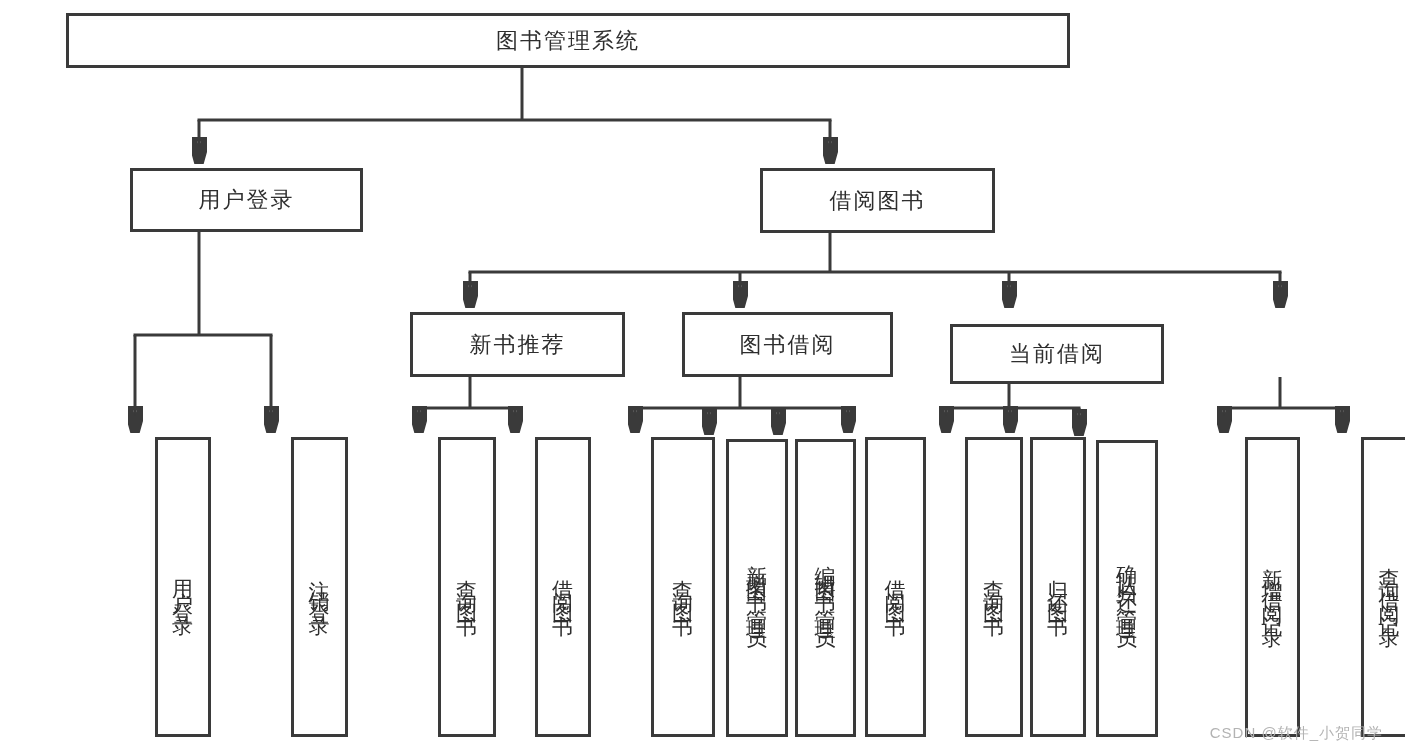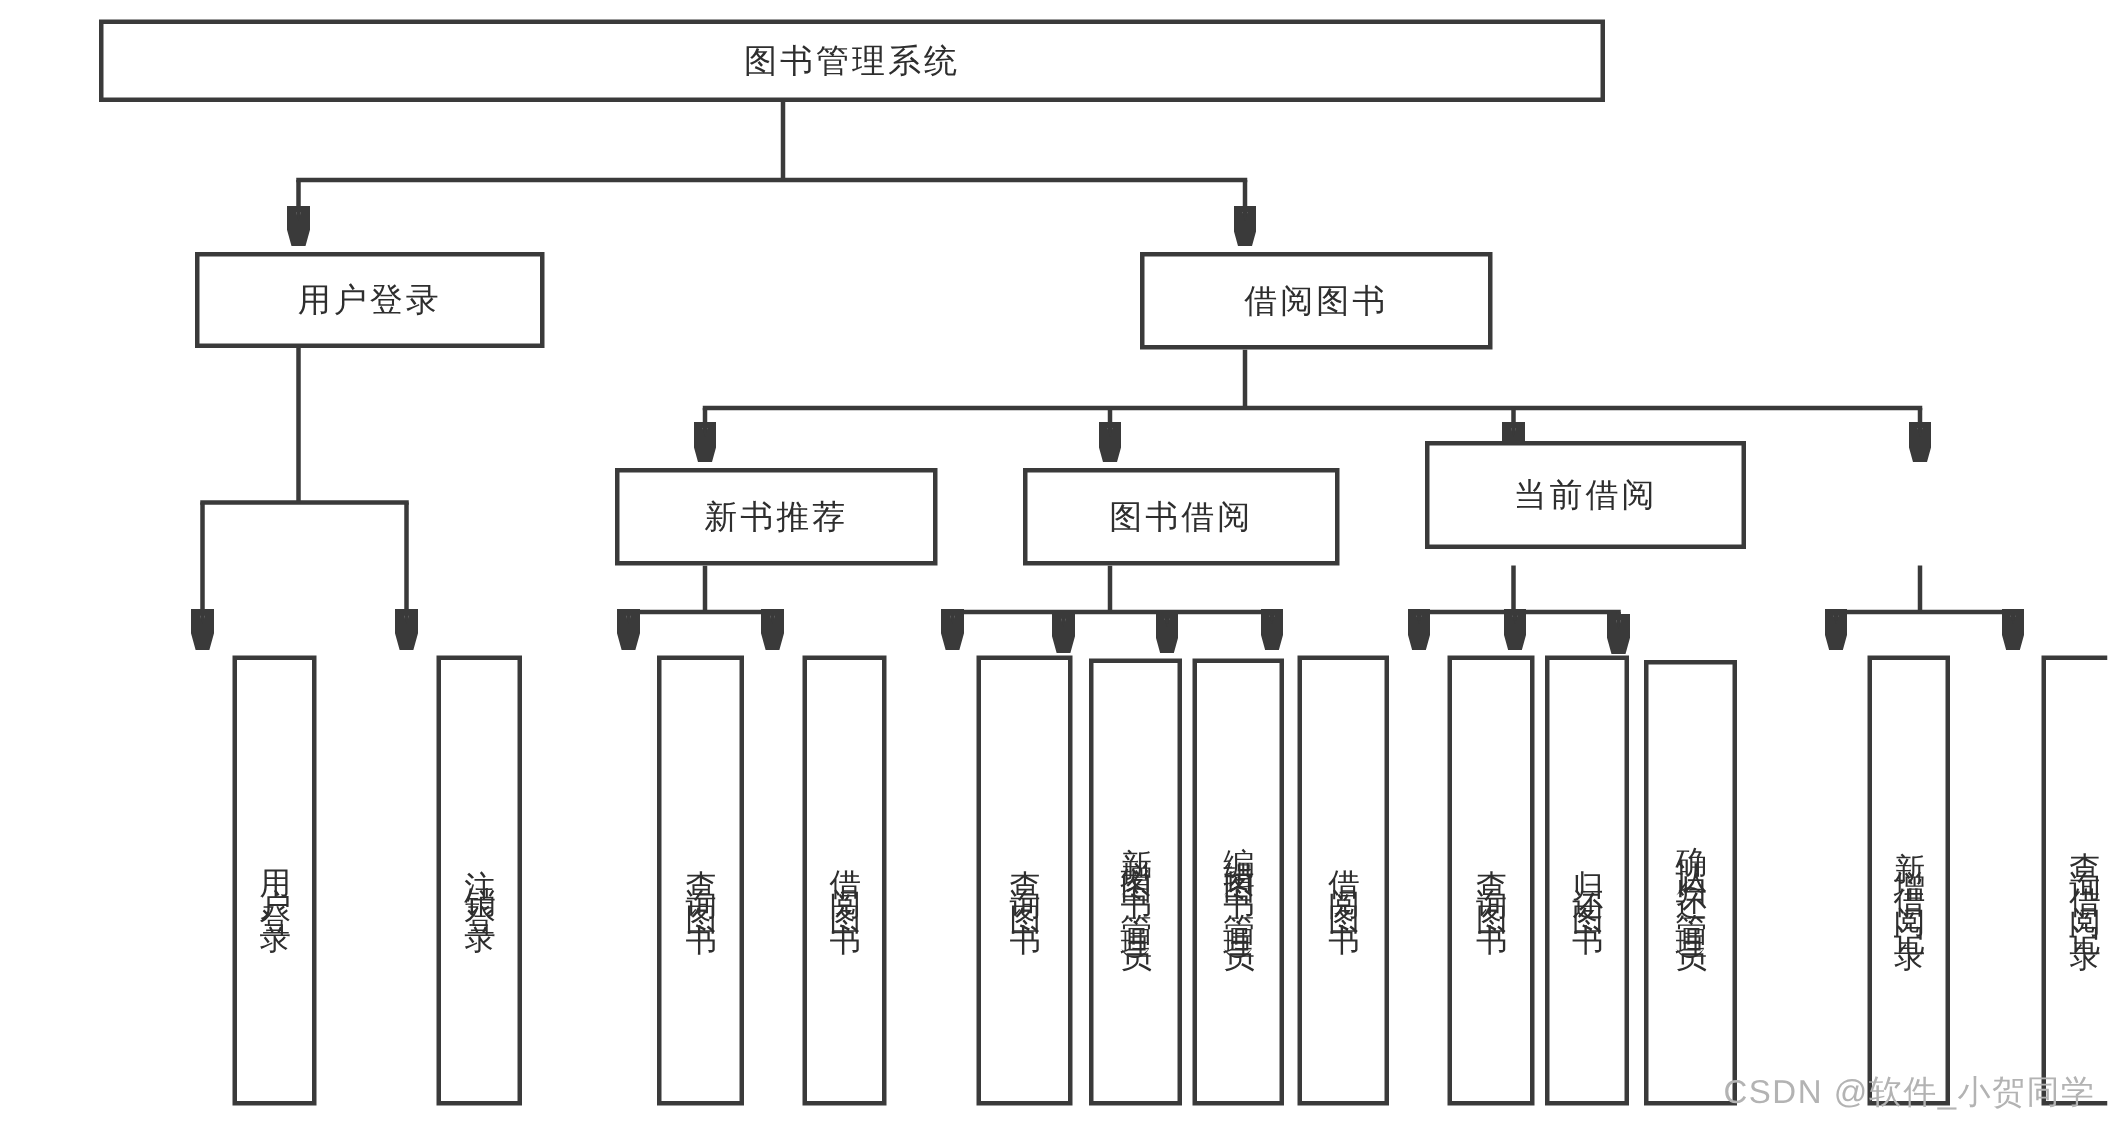--- a/index.html
+++ b/index.html
@@ -32,22 +32,22 @@
   .vnode{
     writing-mode:vertical-rl;
     text-orientation:mixed;
     font-size:21px;
     letter-spacing:12px;
     line-height:1;
   }
   .vnode-long{letter-spacing:9px;}
   .watermark{
     position:absolute;
-    right:8px;bottom:4px;
-    font-size:22px;
+    right:22px;bottom:4px;
+    font-size:15px;
     letter-spacing:1px;
     color:var(--watermark);
     z-index:5;
     white-space:nowrap;
   }
 </style>
 </head>
 <body>
 
 <div class="stage">
@@ -100,21 +100,21 @@
     <path d="M1342,408 L1342,433" marker-end="url(#arrow)"></path>
   </svg>
 
   <div class="node hnode" style="left:18px;top:13px;width:1004px;height:55px;">图书管理系统</div>
 
   <div class="node hnode" style="left:82px;top:168px;width:233px;height:64px;">用户登录</div>
   <div class="node hnode" style="left:712px;top:168px;width:235px;height:65px;">借阅图书</div>
 
   <div class="node hnode" style="left:634px;top:312px;width:211px;height:65px;">图书借阅</div>
   <div class="node hnode" style="left:362px;top:312px;width:215px;height:65px;">新书推荐</div>
-  <div class="node hnode" style="left:902px;top:294px;width:214px;height:72px;font-family:Liberation Mono, monospace;">当前借阅</div>
+  <div class="node hnode" style="left:902px;top:324px;width:214px;height:60px;font-family:Liberation Mono, monospace;">当前借阅</div>
 
   <div class="node vnode" style="left:107px;top:437px;width:56px;height:300px;">用户登录</div>
   <div class="node vnode" style="left:243px;top:437px;width:57px;height:300px;">注销登录</div>
 
   <div class="node vnode" style="left:390px;top:437px;width:58px;height:300px;">查询图书</div>
   <div class="node vnode" style="left:487px;top:437px;width:56px;height:300px;">借阅图书</div>
 
   <div class="node vnode" style="left:603px;top:437px;width:64px;height:300px;">查询图书</div>
   <div class="node vnode vnode-long" style="left:678px;top:439px;width:62px;height:298px;">新增图书（管理员）</div>
   <div class="node vnode vnode-long" style="left:747px;top:439px;width:61px;height:298px;">编辑图书（管理员）</div>

